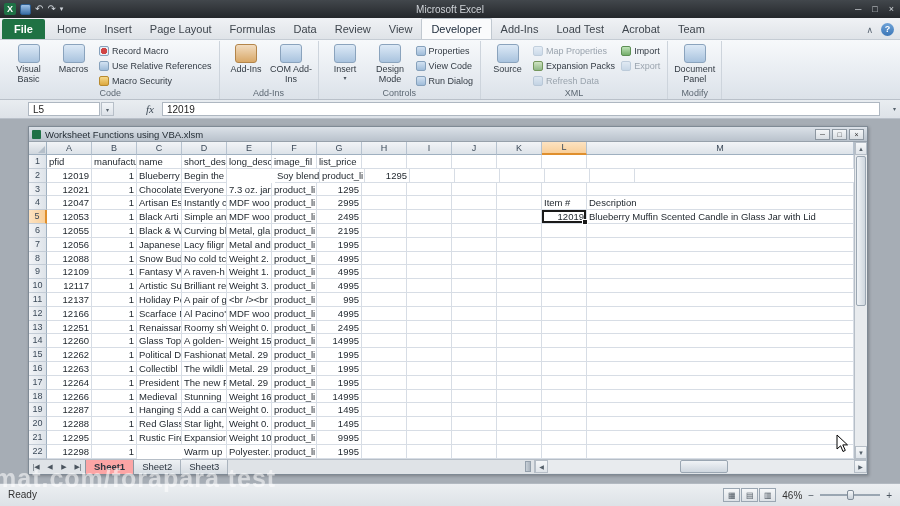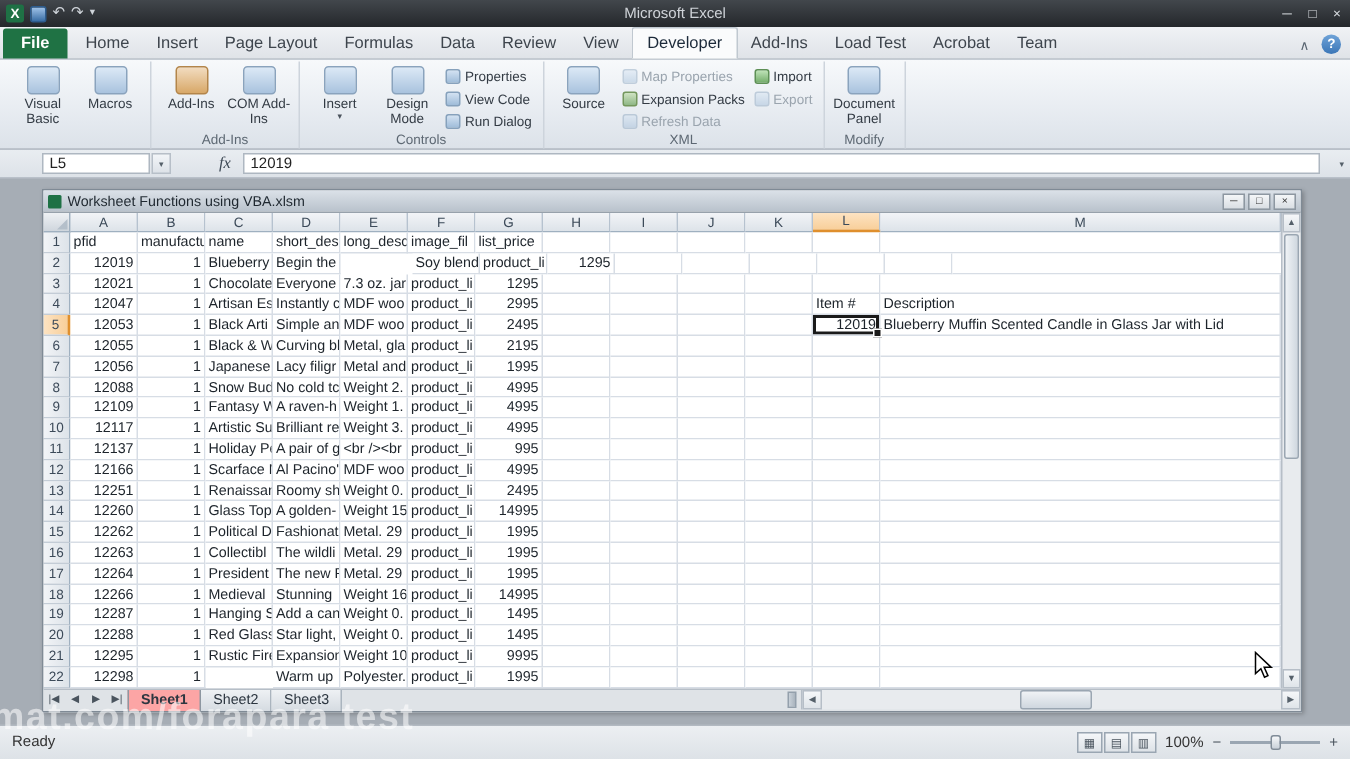--- a/index.html
+++ b/index.html
@@ -189,21 +189,36 @@
     <div class="group">
       <div class="group-content">
         <div class="bigbtn">
           <span class="icon-big visual-basic-icon"></span>
           <span class="biglabel">Visual Basic</span>
         </div>
         <div class="bigbtn">
           <span class="icon-big macros-icon"></span>
           <span class="biglabel">Macros</span>
         </div>
+        <div class="smallcol">
+          <div class="smallbtn">
+            <span class="icon-small record-macro-icon"></span>
+            <span>Record Macro</span>
+          </div>
+          <div class="smallbtn">
+            <span class="icon-small relative-references-icon"></span>
+            <span>Use Relative References</span>
+          </div>
+          <div class="smallbtn">
+            <span class="icon-small macro-security-icon"></span>
+            <span>Macro Security</span>
+          </div>
+        </div>
       </div>
+      <div class="grouplabel">Code</div>
     </div>
     <div class="group">
       <div class="group-content">
         <div class="bigbtn">
           <span class="icon-big add-ins-icon"></span>
           <span class="biglabel">Add-Ins</span>
         </div>
         <div class="bigbtn">
           <span class="icon-big com-add-ins-icon"></span>
           <span class="biglabel">COM Add-Ins</span>
@@ -703,21 +718,21 @@
 </div>
 
 <div class="statusbar">
   <span class="status-mode">Ready</span>
   <div class="status-right">
     <span id="viewbtns" style="display:flex;gap:1px;">
         <span class="viewbtn">▦</span>
         <span class="viewbtn">▤</span>
         <span class="viewbtn">▥</span>
       </span>
-    <span>100%</span>
+    <span>46%</span>
     <span class="zsign">−</span>
     <span class="zslide-track">
       <span class="zslide-thumb"></span>
     </span>
     <span class="zsign">+</span>
   </div>
 </div>
 
 <div class="watermark">mat.com/forapara test</div>
 <div class="cursor">

